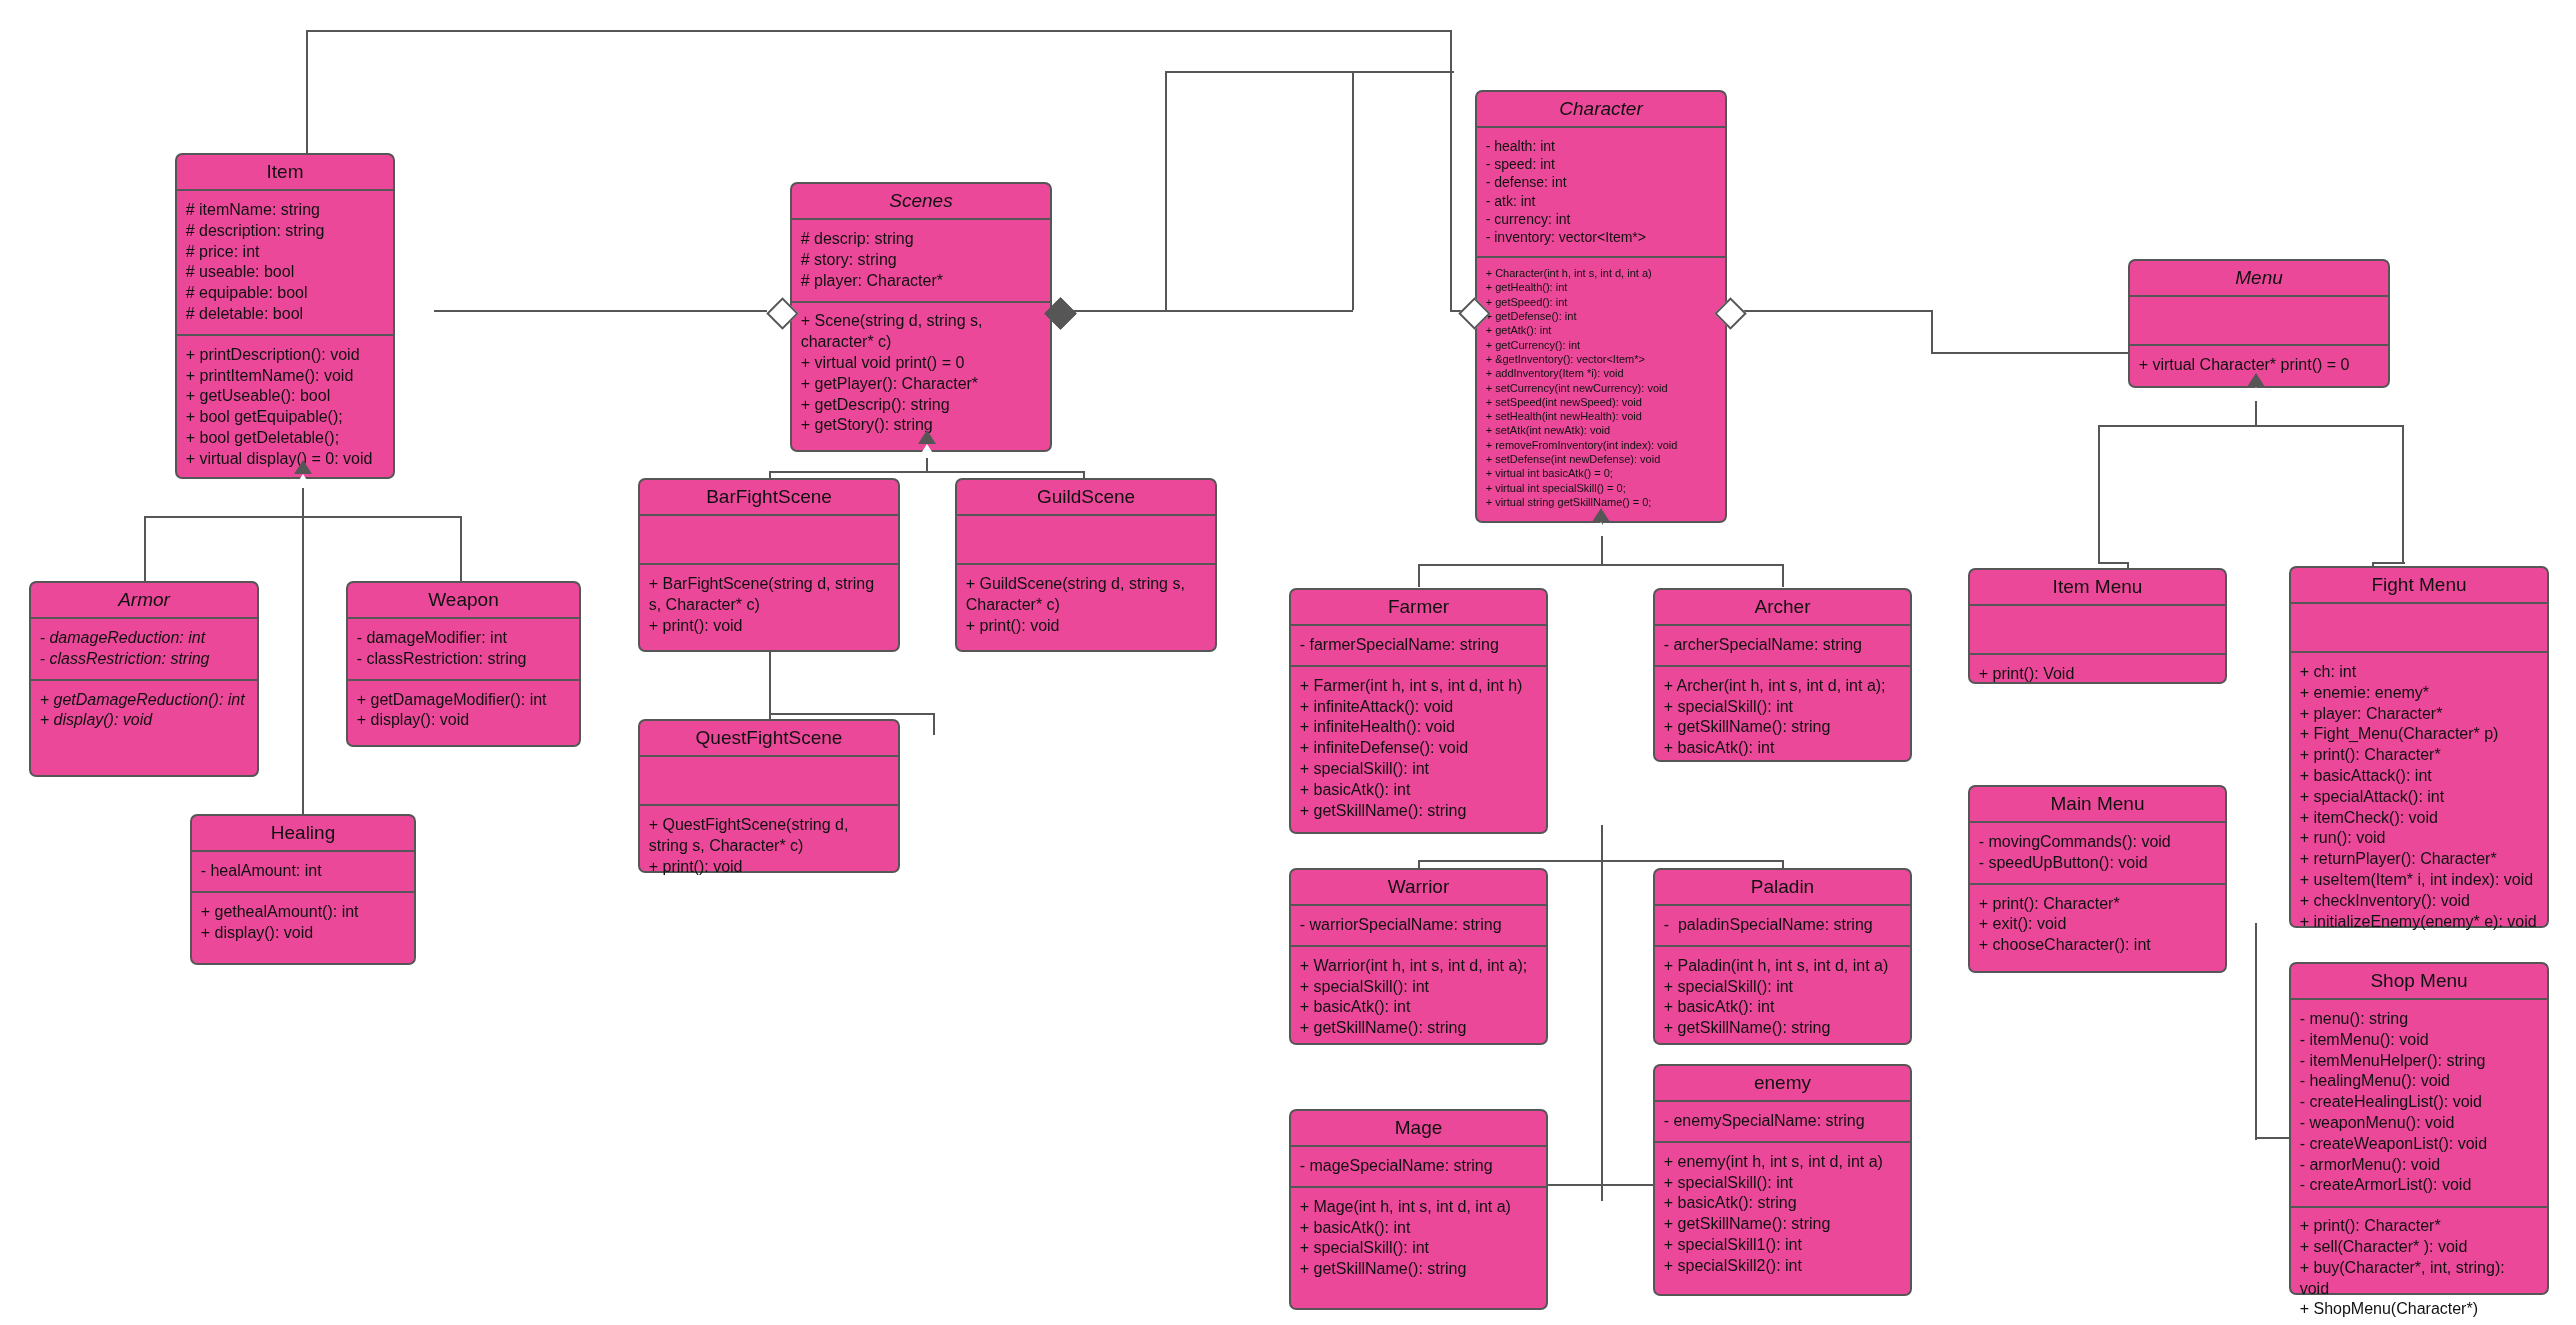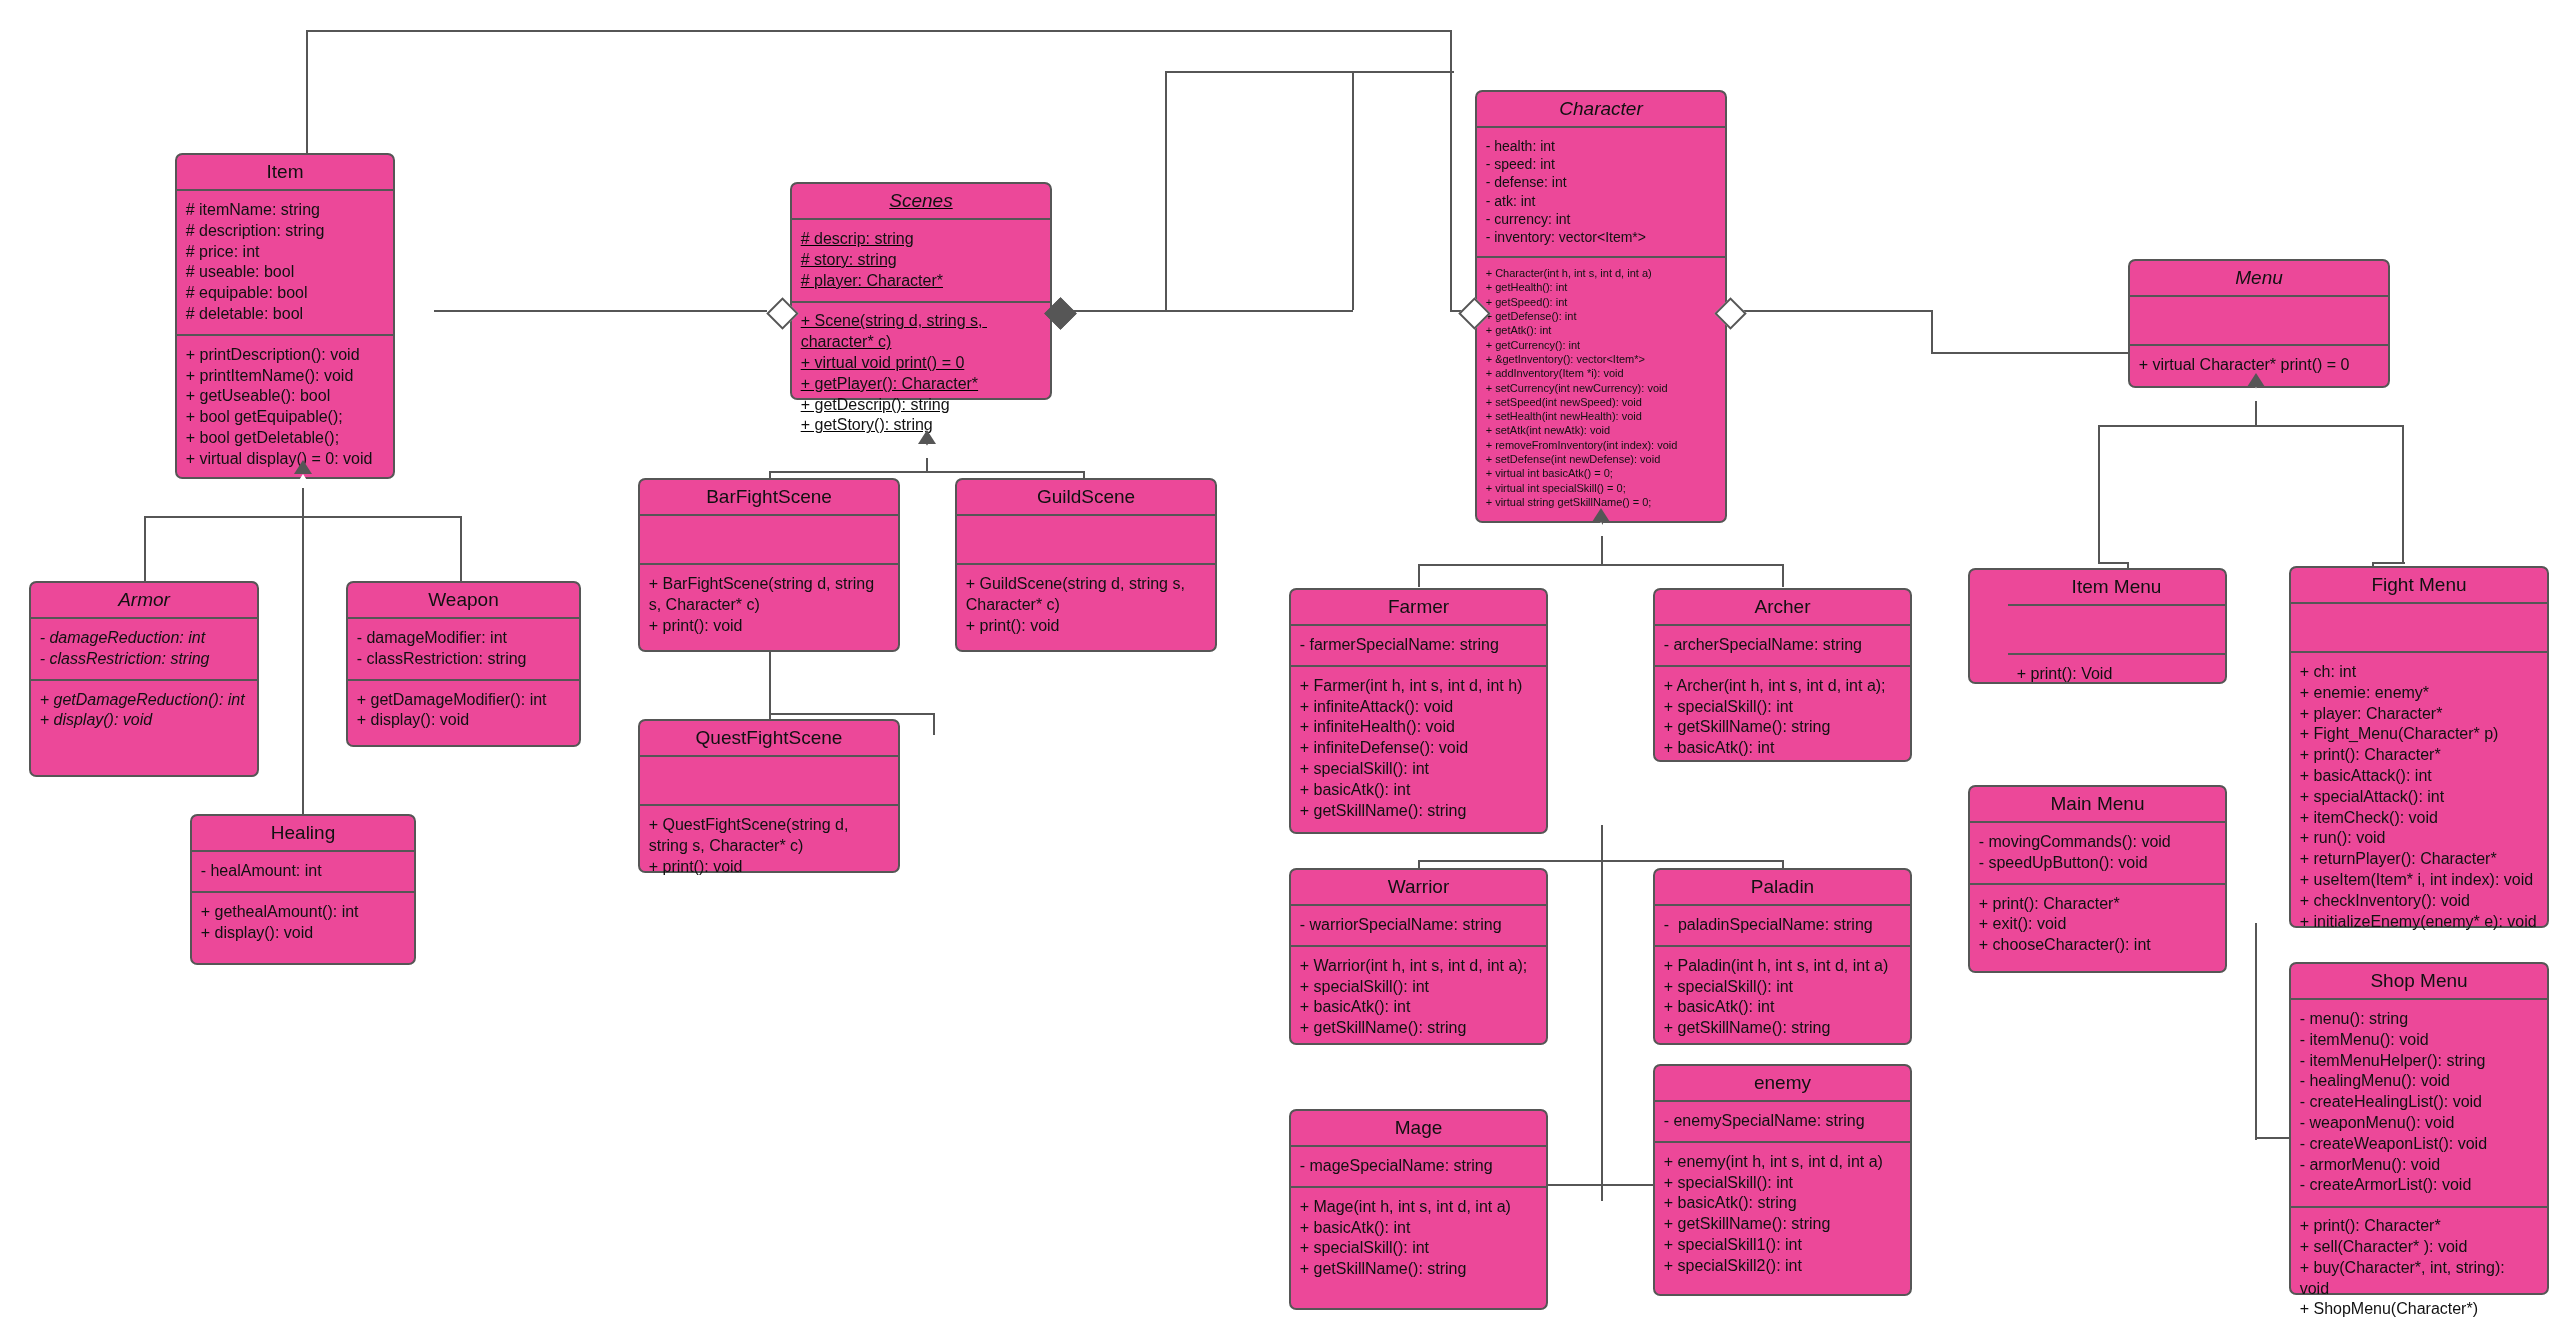--- a/index.html
+++ b/index.html
@@ -164,21 +164,21 @@
     <div class="hdr">Healing</div>
     <div class="sec">
         <div class="row">- healAmount: int</div>
       </div>
     <div class="sec">
         <div class="row">+ gethealAmount(): int</div>
         <div class="row">+ display(): void</div>
       </div>
   </div>
 
-  <div class="uml" style="left:790px;top:182px;width:262px;height:218px;text-decoration:underline;">
+  <div class="uml" style="left:790px;top:182px;width:262px;height:270px;">
     <div class="hdr abstract">Scenes</div>
     <div class="sec">
         <div class="row"># descrip: string</div>
         <div class="row"># story: string</div>
         <div class="row"># player: Character*</div>
       </div>
     <div class="sec">
         <div class="row">+ Scene(string d, string s, character* c)</div>
         <div class="row">+ virtual void print() = 0</div>
         <div class="row">+ getPlayer(): Character*</div>
@@ -329,21 +329,21 @@
   </div>
 
   <div class="uml" style="left:2128px;top:259px;width:262px;height:129px;">
     <div class="hdr abstract">Menu</div>
     <div class="sec empty"></div>
     <div class="sec">
         <div class="row">+ virtual Character* print() = 0</div>
       </div>
   </div>
 
-  <div class="uml" style="left:1968px;top:568px;width:259px;height:116px;padding-left:38px;">
+  <div class="uml" style="left:1968px;top:568px;width:259px;height:116px;">
     <div class="hdr">Item Menu</div>
     <div class="sec empty"></div>
     <div class="sec">
         <div class="row">+ print(): Void</div>
       </div>
   </div>
 
   <div class="uml" style="left:1968px;top:785px;width:259px;height:188px;">
     <div class="hdr">Main Menu</div>
     <div class="sec">

